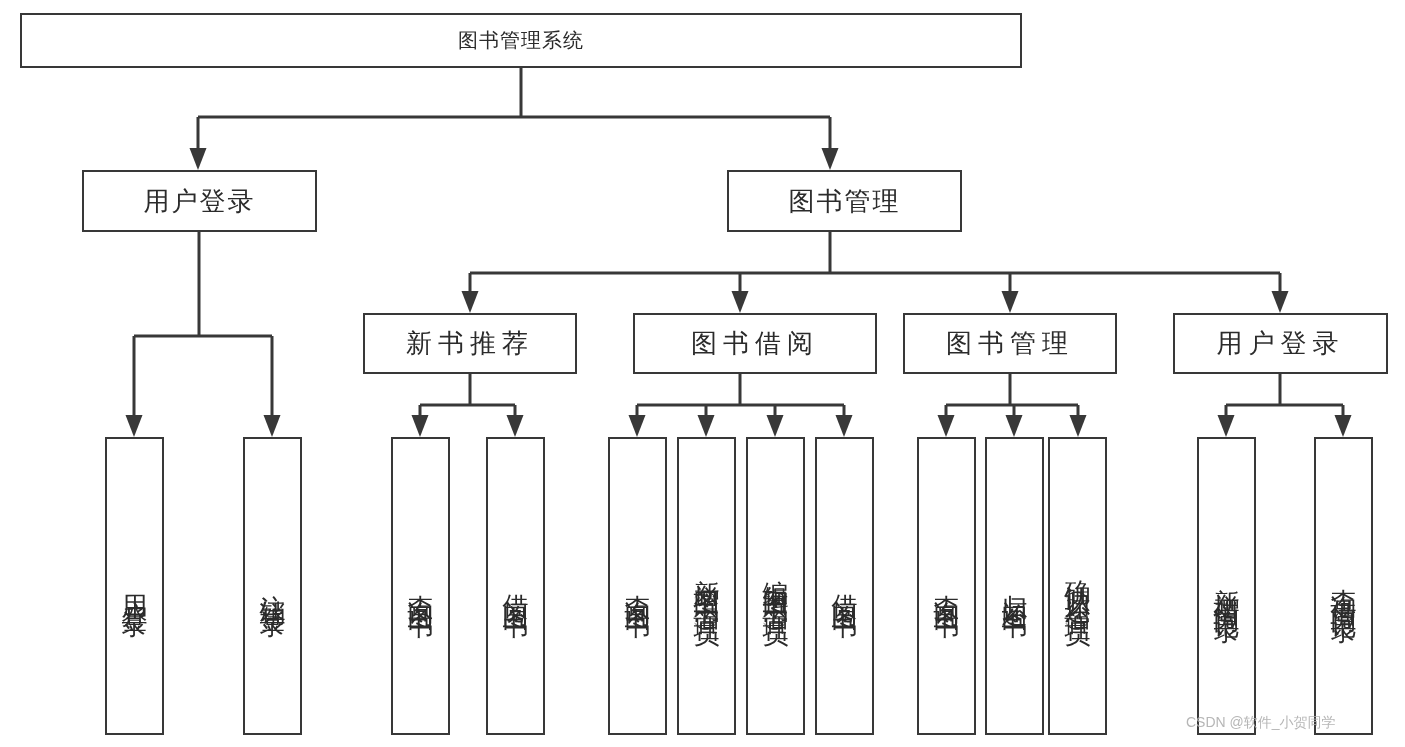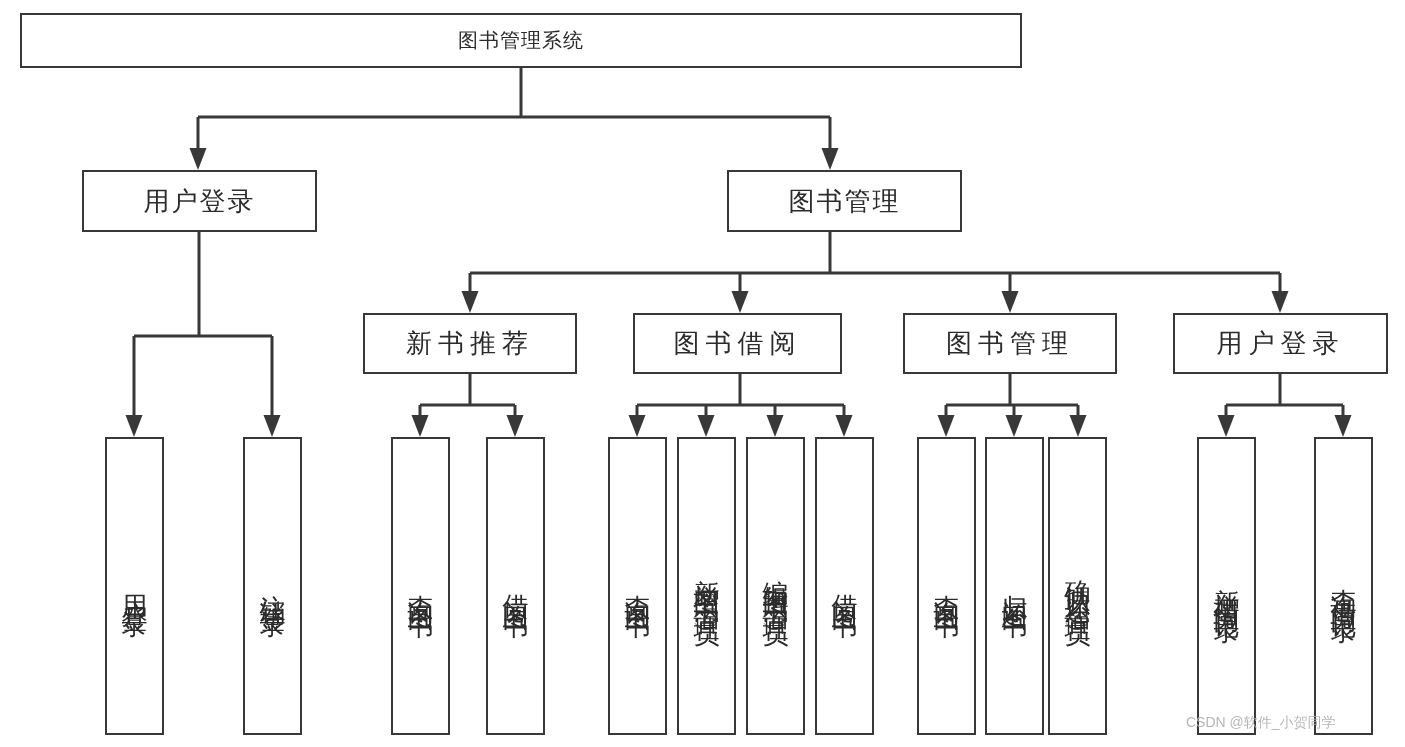--- a/index.html
+++ b/index.html
@@ -95,21 +95,21 @@
       <polygon points="1334.5,415 1351.5,415 1343,437"></polygon>
     </g>
   </svg>
 
   <div class="box hbox root" style="left:20px; top:13px; width:1002px; height:55px;">图书管理系统</div>
 
   <div class="box hbox" style="left:82px; top:170px; width:235px; height:62px;">用户登录</div>
   <div class="box hbox" style="left:712px; top:170px; width:235px; height:62px;margin-left:15px;">图书管理</div>
 
   <div class="box hbox l2" style="left:363px; top:313px; width:214px; height:61px;">新书推荐</div>
-  <div class="box hbox l2" style="left:633px; top:313px; width:209px; height:61px;">图书借阅</div>
+  <div class="box hbox l2" style="left:633px; top:313px; width:244px; height:61px;">图书借阅</div>
   <div class="box hbox l2" style="left:903px; top:313px; width:214px; height:61px;">图书管理</div>
   <div class="box hbox l2" style="left:1173px; top:313px; width:215px; height:61px;">用户登录</div>
 
   <div class="box leaf" style="left:105px;">用户登录</div>
   <div class="box leaf" style="left:243px;">注销登录</div>
 
   <div class="box leaf" style="left:391px;">查询图书</div>
   <div class="box leaf" style="left:486px;">借阅图书</div>
 
   <div class="box leaf" style="left:608px;">查询图书</div>

